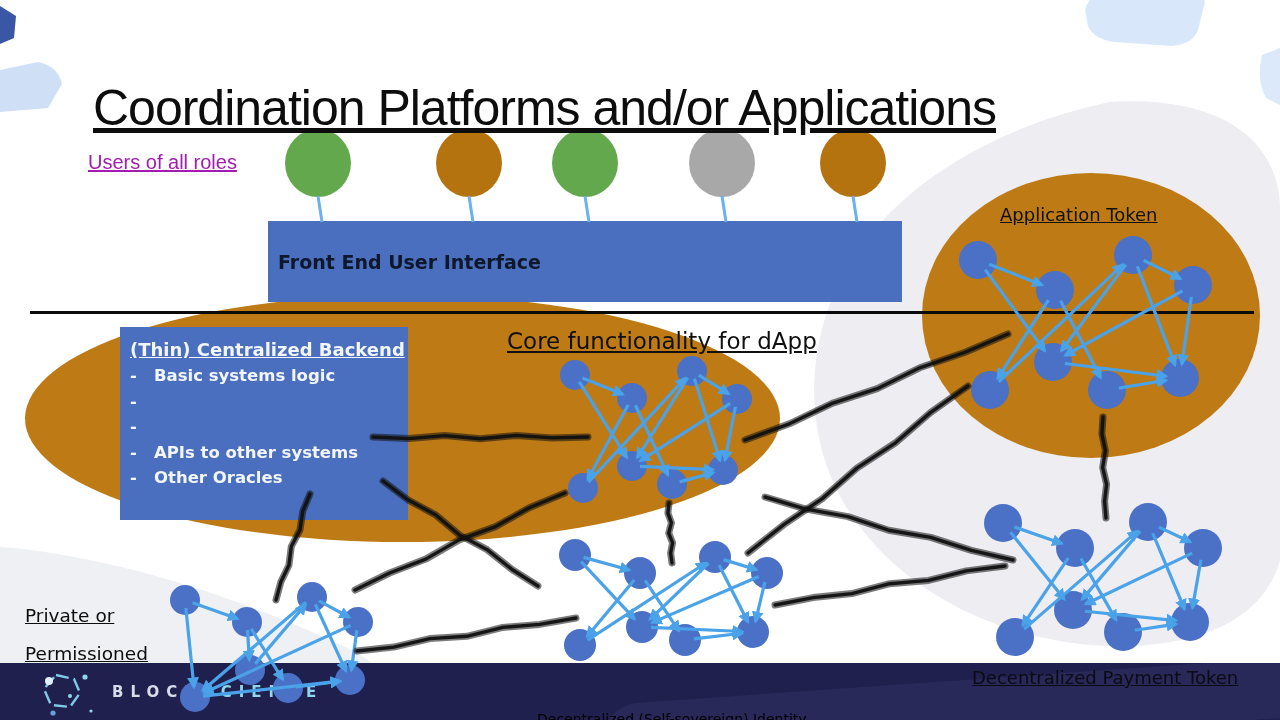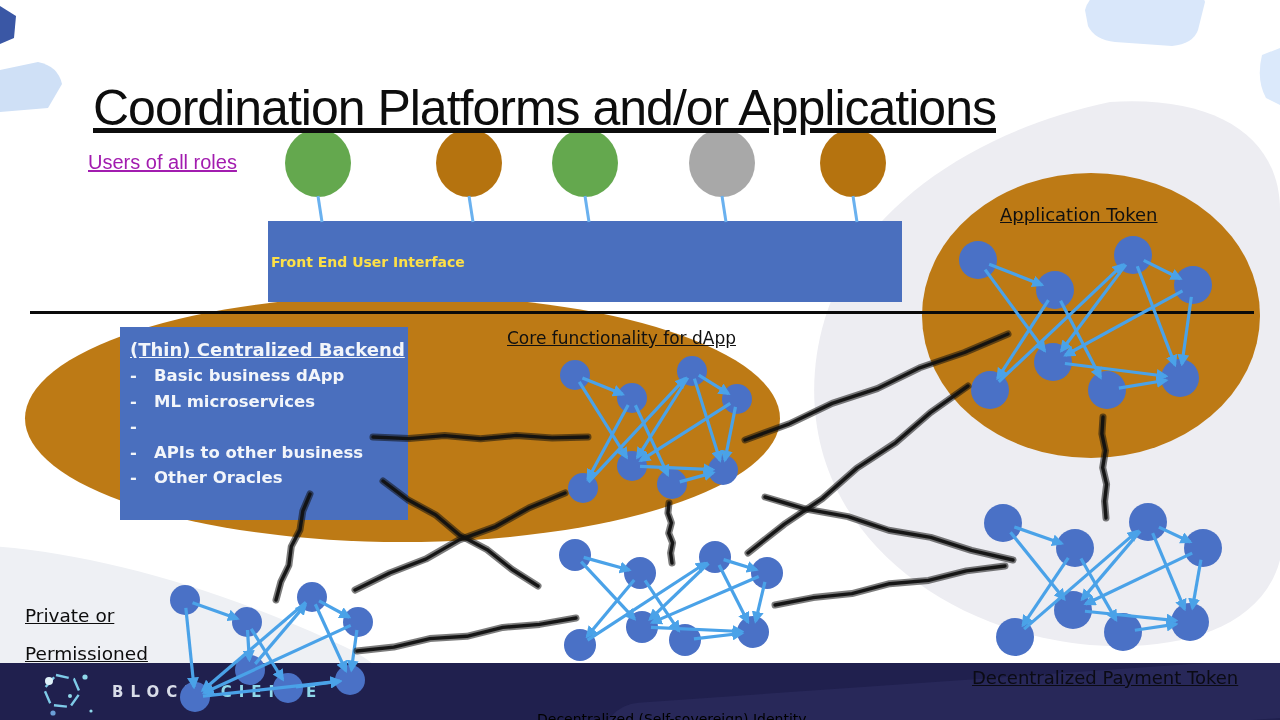--- a/index.html
+++ b/index.html
@@ -11,26 +11,26 @@
   svg.layer{position:absolute;left:0;top:0;width:1280px;height:720px;pointer-events:none;}
   #bg-svg{z-index:1;}
   .ellipse{position:absolute;border-radius:50%;background:#bd7a15;z-index:2;}
   .bluebox{position:absolute;background:#4a6fbe;z-index:3;}
   #divider{position:absolute;left:30px;top:311px;width:1224px;height:3px;background:#0a0a0a;z-index:4;}
   .user-circle{position:absolute;width:66px;height:68px;border-radius:50%;z-index:6;}
   .comic{font-family:"DejaVu Sans",sans-serif;}
   #title{left:93px;top:79px;font-size:50px;letter-spacing:-1px;color:#0d0d0d;z-index:6;white-space:nowrap;}
   #users-label{left:88px;top:151px;font-size:20px;color:#a21caf;z-index:6;}
   #frontend-box{left:268px;top:221px;width:634px;height:81px;display:flex;align-items:center;}
-  #frontend-label{color:#fde047;font-size:14px;font-weight:700;padding-left:3px;}
+  #frontend-label{color:#0f172a;font-size:19px;font-weight:700;padding-left:10px;}
   #backend-box{left:120px;top:327px;width:288px;height:193px;padding:12px 10px 0 10px;box-sizing:border-box;color:#f2f5fa;}
   #backend-title{font-size:18px;font-weight:700;text-decoration:underline;margin-bottom:3px;white-space:nowrap;}
   .b-item{display:flex;font-size:16.5px;font-weight:700;line-height:25.5px;white-space:nowrap;}
   .b-item .dash{width:24px;flex:0 0 24px;}
-  #core-label{left:507px;top:328px;font-size:17px;color:#101010;z-index:6;white-space:nowrap;}
+  #core-label{left:507px;top:328px;font-size:23px;color:#101010;z-index:6;white-space:nowrap;}
   #token-label{left:1000px;top:204px;font-size:18px;color:#101010;z-index:6;white-space:nowrap;}
   #private-label{left:25px;top:597px;font-size:18.5px;line-height:38px;color:#0d0d0d;z-index:10;white-space:pre-line;}
   #identity-label{left:537px;top:667px;font-size:14px;color:#000000;z-index:25;white-space:nowrap;margin-top:44px;}
   #payment-label{left:972px;top:667px;font-size:18px;color:#0b0b14;z-index:25;white-space:nowrap;}
   #footer{position:absolute;left:0;top:663px;width:1280px;height:57px;background:#20204e;z-index:20;overflow:hidden;}
   #footer-swoosh{position:absolute;left:600px;top:18px;width:700px;height:60px;background:#2b2b5e;
     transform:rotate(-4deg);border-radius:40px 0 0 0;opacity:.75;}
   #logo{position:absolute;left:36px;top:4px;display:flex;align-items:center;}
   #logo-text{margin-left:12px;font-size:15px;font-weight:700;letter-spacing:7px;font-family:"DejaVu Sans",sans-serif;}
   #logo-text .p1{color:#d8dce8;}
@@ -56,32 +56,31 @@
   <div class="ellipse" style="left:922px;top:173px;width:338px;height:285px;"></div>
 
   <div class="bluebox" id="frontend-box">
     <span id="frontend-label" class="comic">Front End User Interface</span>
   </div>
 
   <div class="bluebox comic" id="backend-box">
     <div id="backend-title">(Thin) Centralized Backend</div>
     <div class="b-item">
       <span class="dash">-</span>
-        <span>Basic business dApp</span>
-      </div>
-    <div class="b-item">
-      <span class="dash">-</span>
-        <span>ML microservices</span>
-      </div>
-    <div class="b-item">
-      <span class="dash">-</span>
-      </div>
-    <div class="b-item">
-      <span class="dash">-</span>
-        <span>APIs to other business</span>
+        <span>Basic systems logic</span>
+      </div>
+    <div class="b-item">
+      <span class="dash">-</span>
+      </div>
+    <div class="b-item">
+      <span class="dash">-</span>
+      </div>
+    <div class="b-item">
+      <span class="dash">-</span>
+        <span>APIs to other systems</span>
       </div>
     <div class="b-item">
       <span class="dash">-</span>
         <span>Other Oracles</span>
       </div>
   </div>
 
   <div id="divider"></div>
 
   <div id="user-circles">

